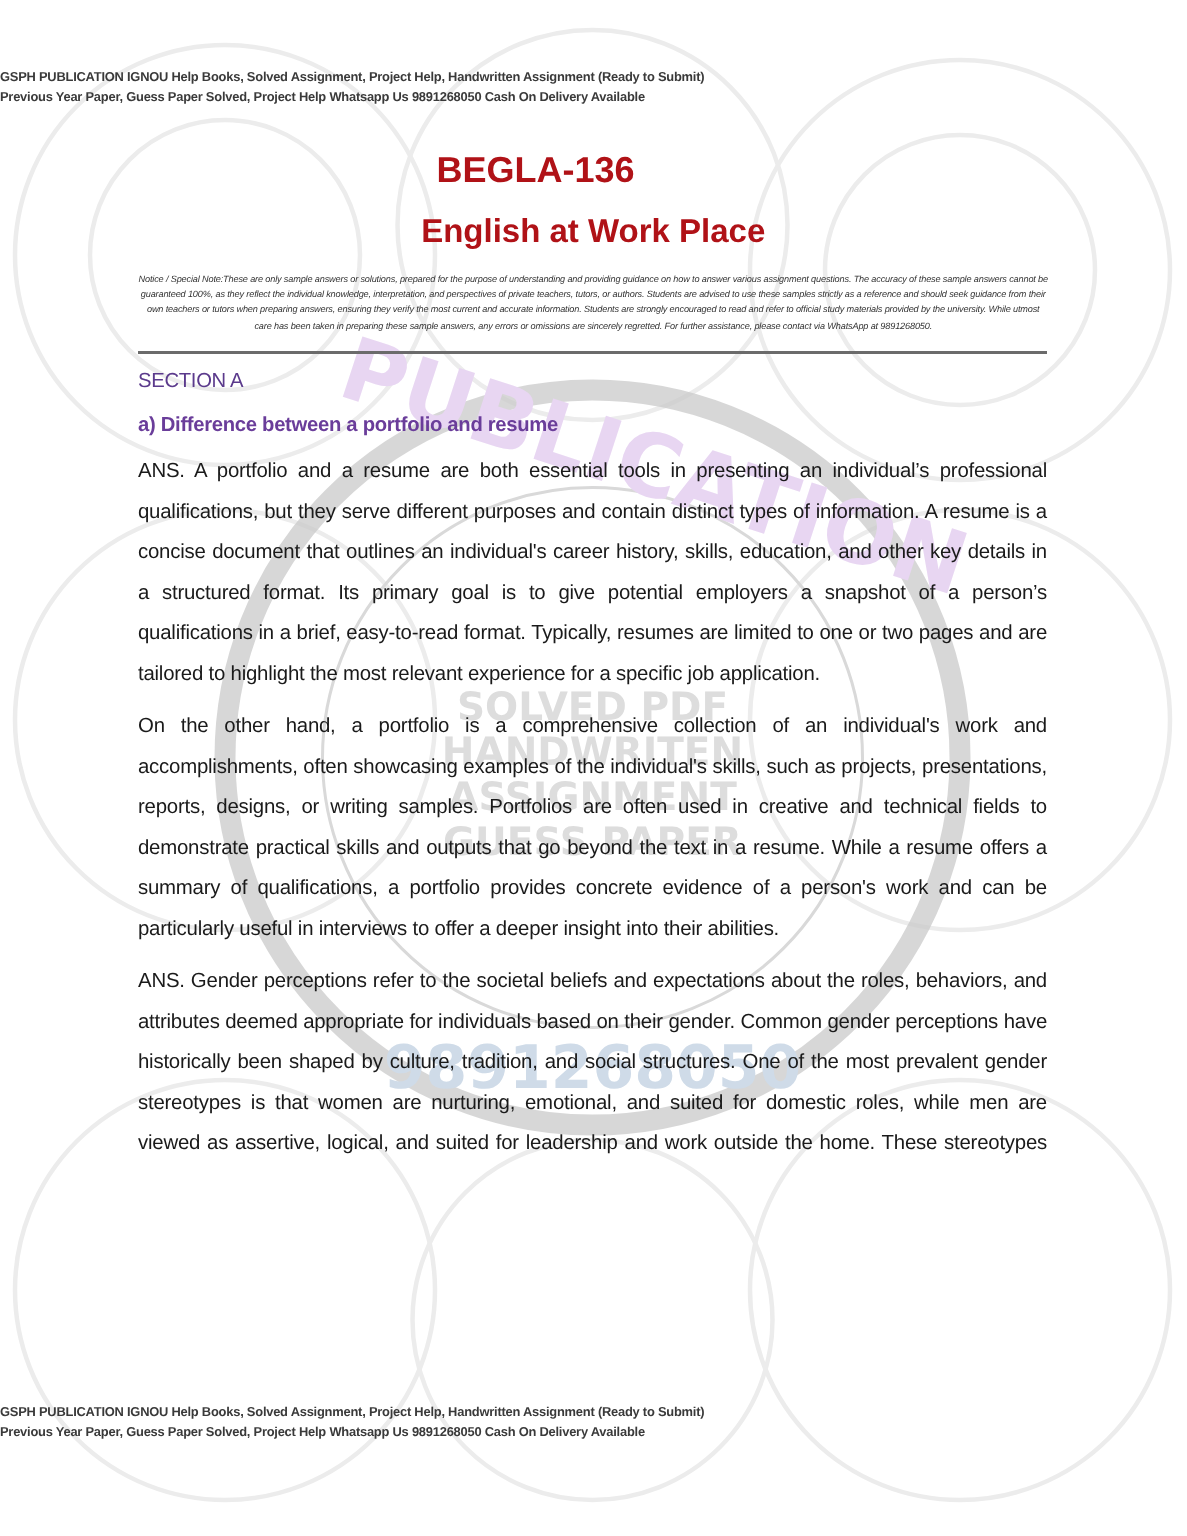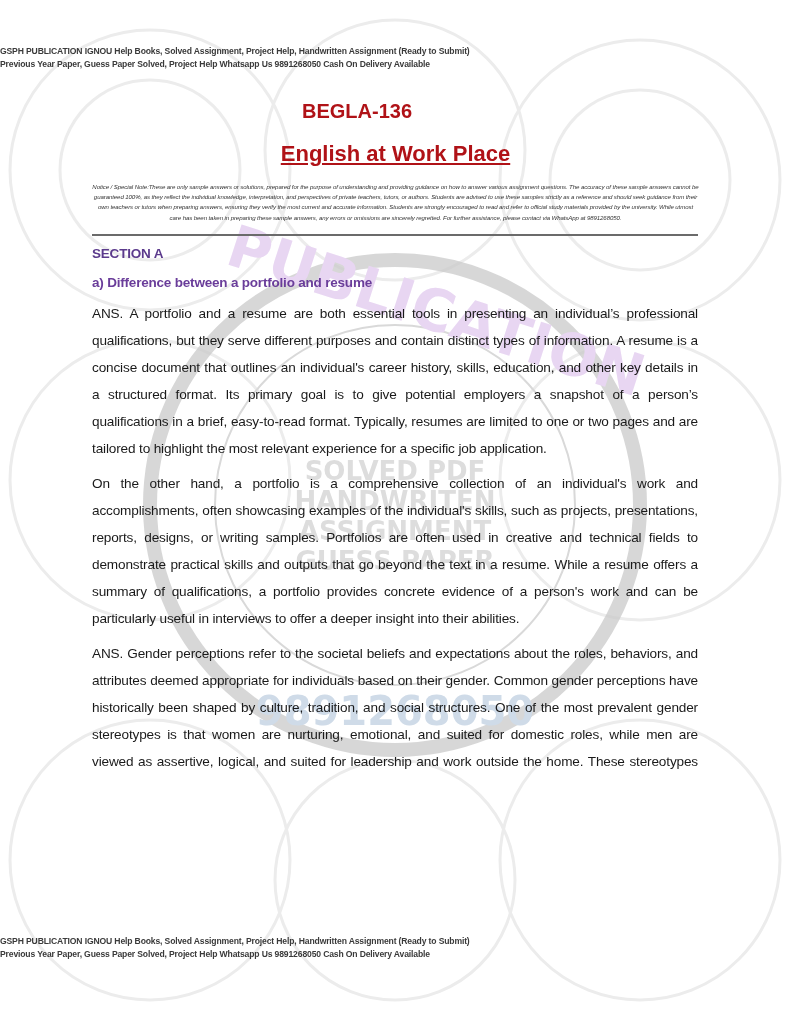--- a/index.html
+++ b/index.html
@@ -14,40 +14,40 @@
   .page { position: relative; z-index: 1; }
   .header-strip, .footer-strip {
     position: absolute; left: 0; width: 791px; text-align: left;
     font-size: 8.6px; font-weight: bold; color: #3a3a3a; line-height: 12.5px;
     letter-spacing: -0.15px;
   }
   .header-strip { top: 45px; }
   .footer-strip { top: 935px; }
   .course-code {
     position: absolute; top: 100px; left: 0; width: 714px; text-align: center;
-    font-size: 20px; font-weight: bold; color: #b01217;
+    font-size: 24px; font-weight: bold; color: #b01217;
   }
   .course-title {
     position: absolute; top: 141px; left: 0; width: 791px; text-align: center;
-    font-size: 22px; font-weight: bold; color: #b01217; text-decoration: underline;
+    font-size: 22px; font-weight: bold; color: #b01217;
   }
   .notice {
     position: absolute; top: 182px; left: 92px; width: 607px; text-align: center;
     font-size: 6.1px; font-style: italic; color: #333; line-height: 10.2px;
     letter-spacing: -0.1px;
   }
   .rule {
     position: absolute; top: 234px; left: 92px; width: 606px; height: 2px;
     background: #6b6b6b;
   }
   .content {
     position: absolute; top: 246px; left: 92px; width: 606px;
   }
   .section-heading {
-    font-size: 13.5px; font-weight: bold; color: #5b3a8c; margin: 0 0 14px 0; letter-spacing: -0.2px;
+    font-size: 13.5px; font-weight: normal; color: #5b3a8c; margin: 0 0 14px 0; letter-spacing: -0.2px;
   }
   .question {
     font-size: 13.5px; font-weight: bold; color: #6a3d9a; margin: 0 0 14px 0; letter-spacing: -0.2px;
   }
   .subq {
     font-size: 13.5px; font-weight: bold; color: #6a3d9a; margin: 12px 0 10px 0; letter-spacing: -0.2px;
   }
   .para {
     font-size: 13.6px; line-height: 27px; text-align: justify; color: #1a1a1a;
     margin: 0 0 8px 0; letter-spacing: -0.15px;

